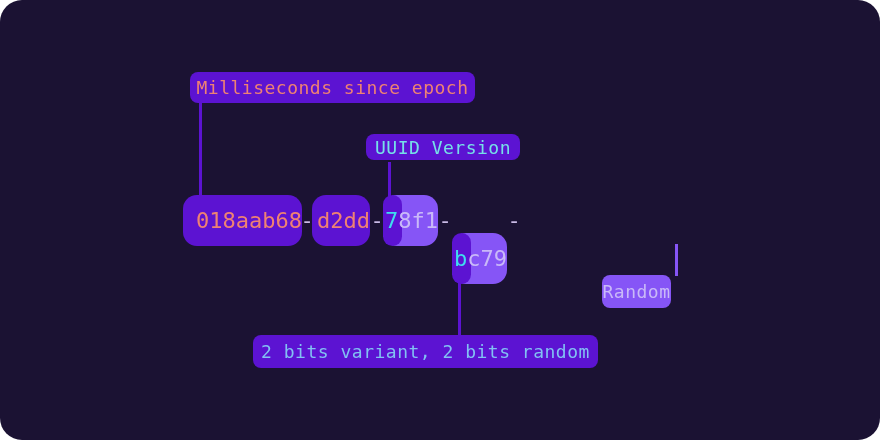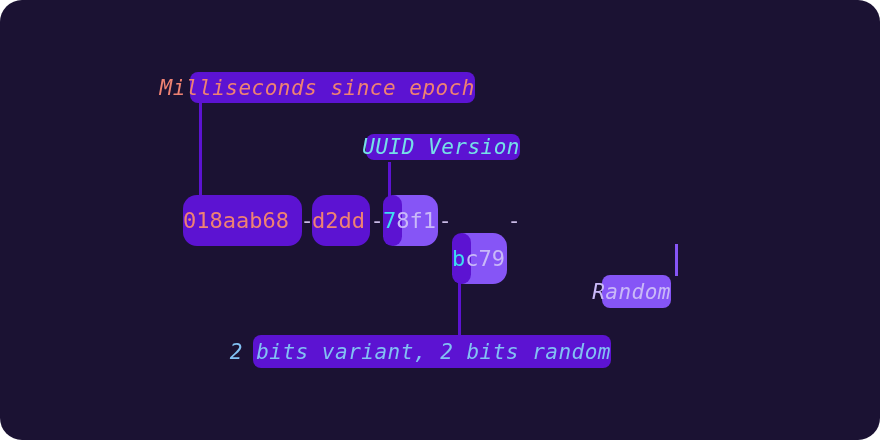--- a/index.html
+++ b/index.html
@@ -15,53 +15,52 @@
     left: 0; top: 0;
     width: 880px; height: 440px;
     background: var(--panel-bg);
     border-radius: 22px;
     overflow: hidden;
   }
   .chip {
     position: absolute;
     display: flex;
     align-items: center;
-    justify-content: flex-end;
+    justify-content: center;
     border-radius: 8px;
-    font-size: 21px;
+    font-size: 18px;
     letter-spacing: 0.5px;
     white-space: nowrap;
-    font-style: italic;
   }
   .chip.vivid { background: var(--vivid); }
   .chip.light { background: var(--light); }
   .chip-ms      { left: 190px; top: 72px;  width: 285px; height: 31px; color: var(--salmon); }
   .chip-ver     { left: 366px; top: 134px; width: 154px; height: 26px; color: var(--cyan-label); }
-  .chip-variant { left: 253px; top: 335px; width: 345px; height: 33px; color: var(--blue-label); padding-left: 13px; }
+  .chip-variant { left: 253px; top: 335px; width: 345px; height: 33px; color: var(--blue-label); }
   .chip-random  { left: 602px; top: 275px; width: 69px;  height: 33px; color: var(--lavender); }
 
   .connector {
     position: absolute;
     width: 3px;
   }
   .connector.vivid { background: var(--vivid); }
   .connector.light { background: var(--light); }
   .conn-ms      { left: 199px; top: 101px; height: 96px; }
   .conn-ver     { left: 388px; top: 162px; height: 35px; }
   .conn-variant { left: 458px; top: 244px; height: 92px; }
   .conn-random  { left: 675px; top: 244px; height: 32px; }
 
   .seg {
     position: absolute;
     top: 195px;
     height: 51px;
     border-radius: 14px;
     display: flex;
     align-items: center;
-    justify-content: flex-start;
+    justify-content: flex-end;
     font-size: 22px;
     white-space: nowrap;
   }
   .seg.dark  { background: var(--vivid); color: var(--salmon); }
   .seg.light { background: var(--light); color: var(--lavender); }
   .seg-1 { left: 183px; width: 119px; }
   .seg-2 { left: 312px; width: 58px; }
   .seg-3 { left: 383px; width: 55px; }
   .seg-4 { left: 452px; width: 55px; margin-top: 38px; }
   .seg-5 { left: 520px; width: 170px; }

